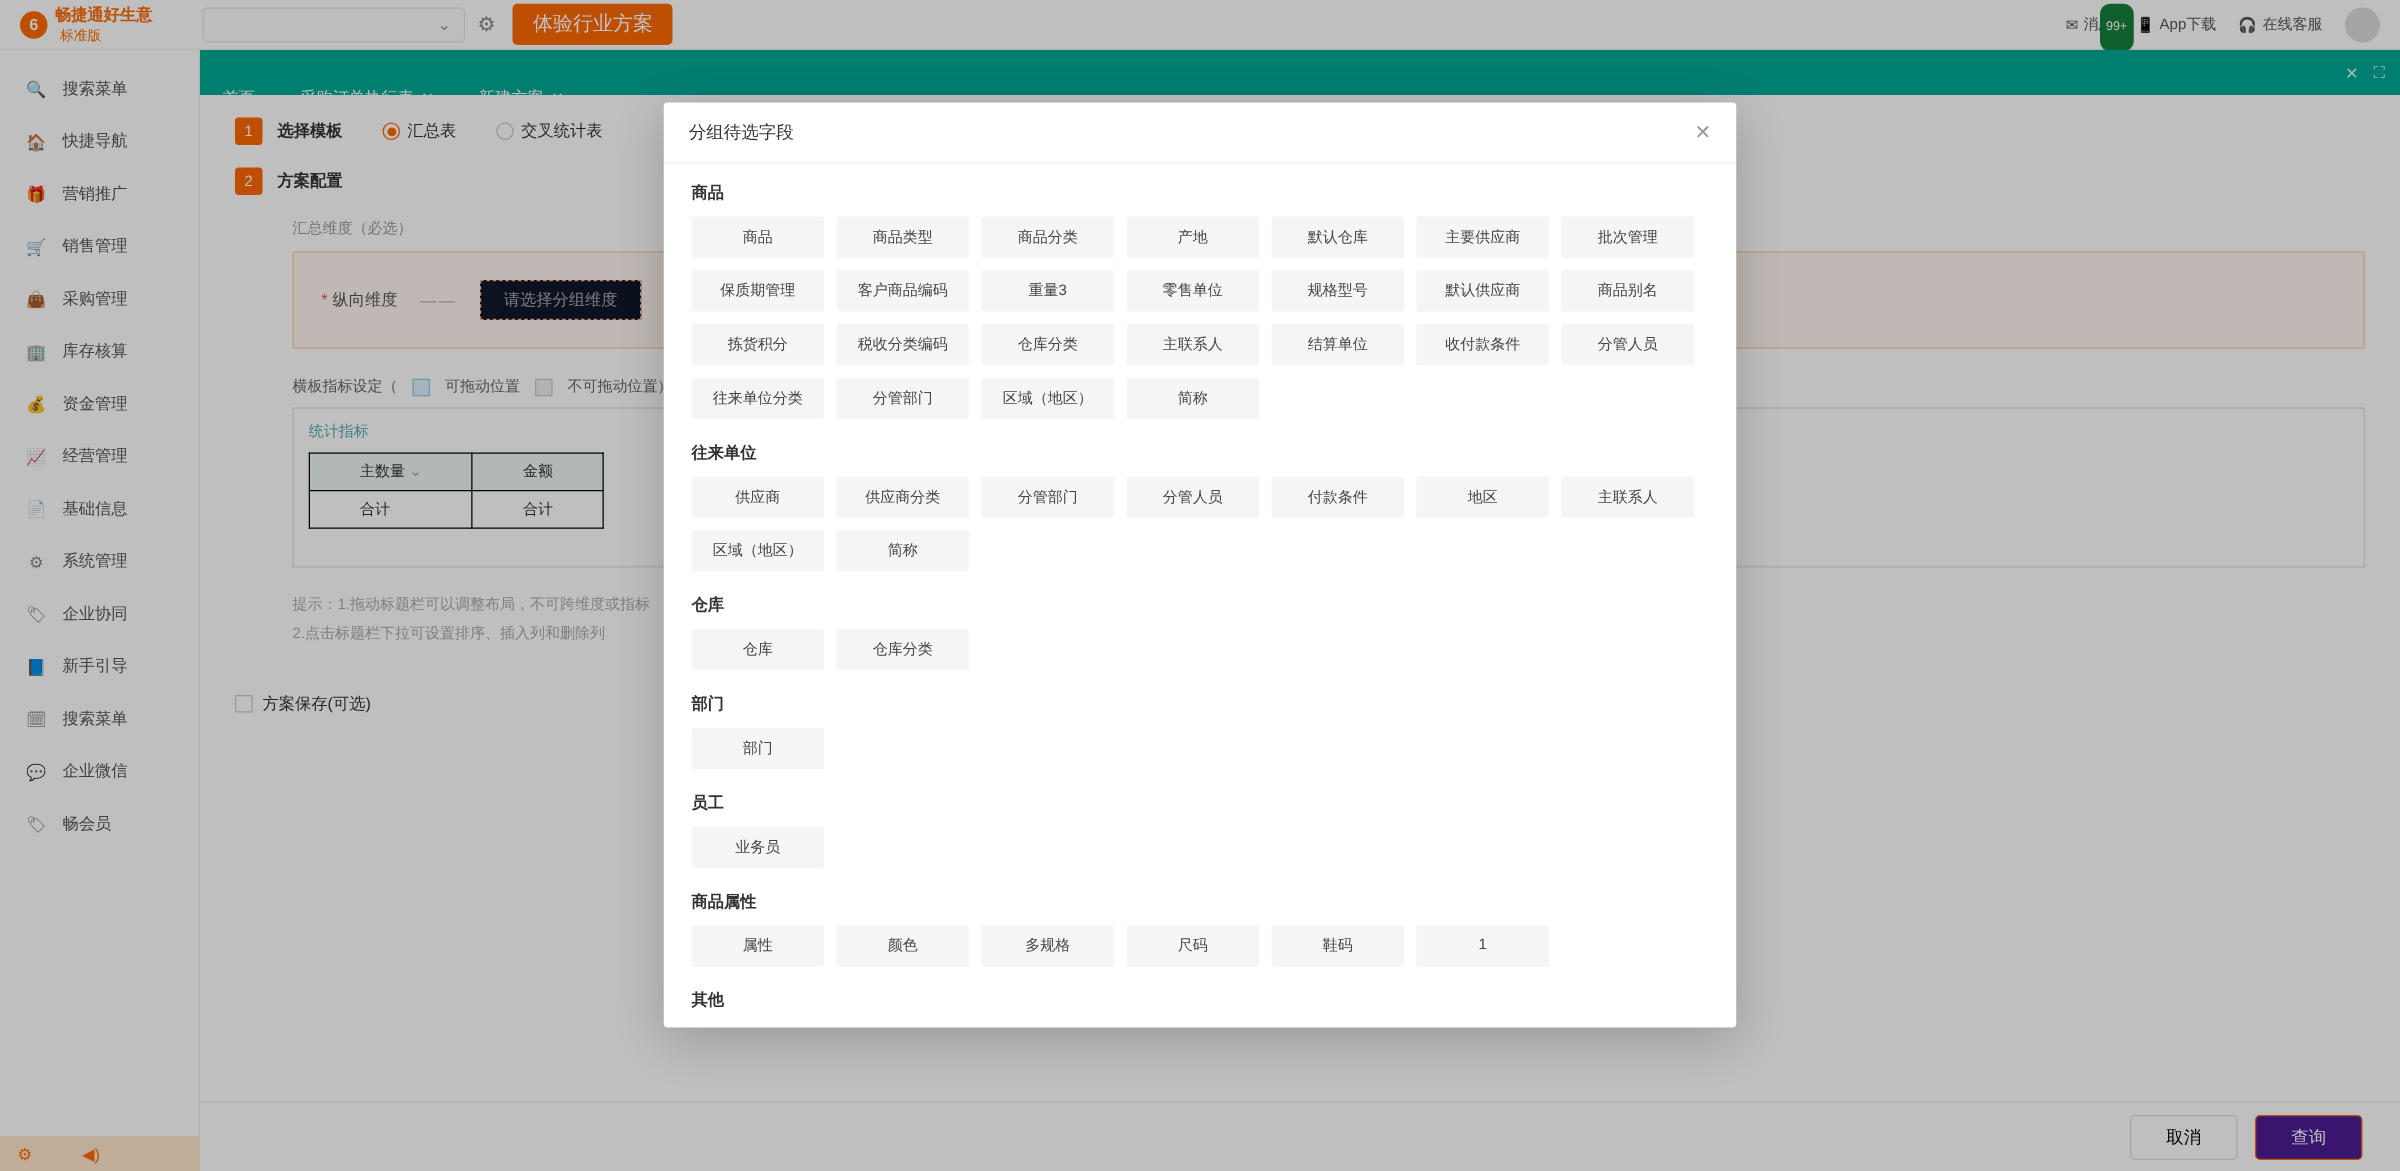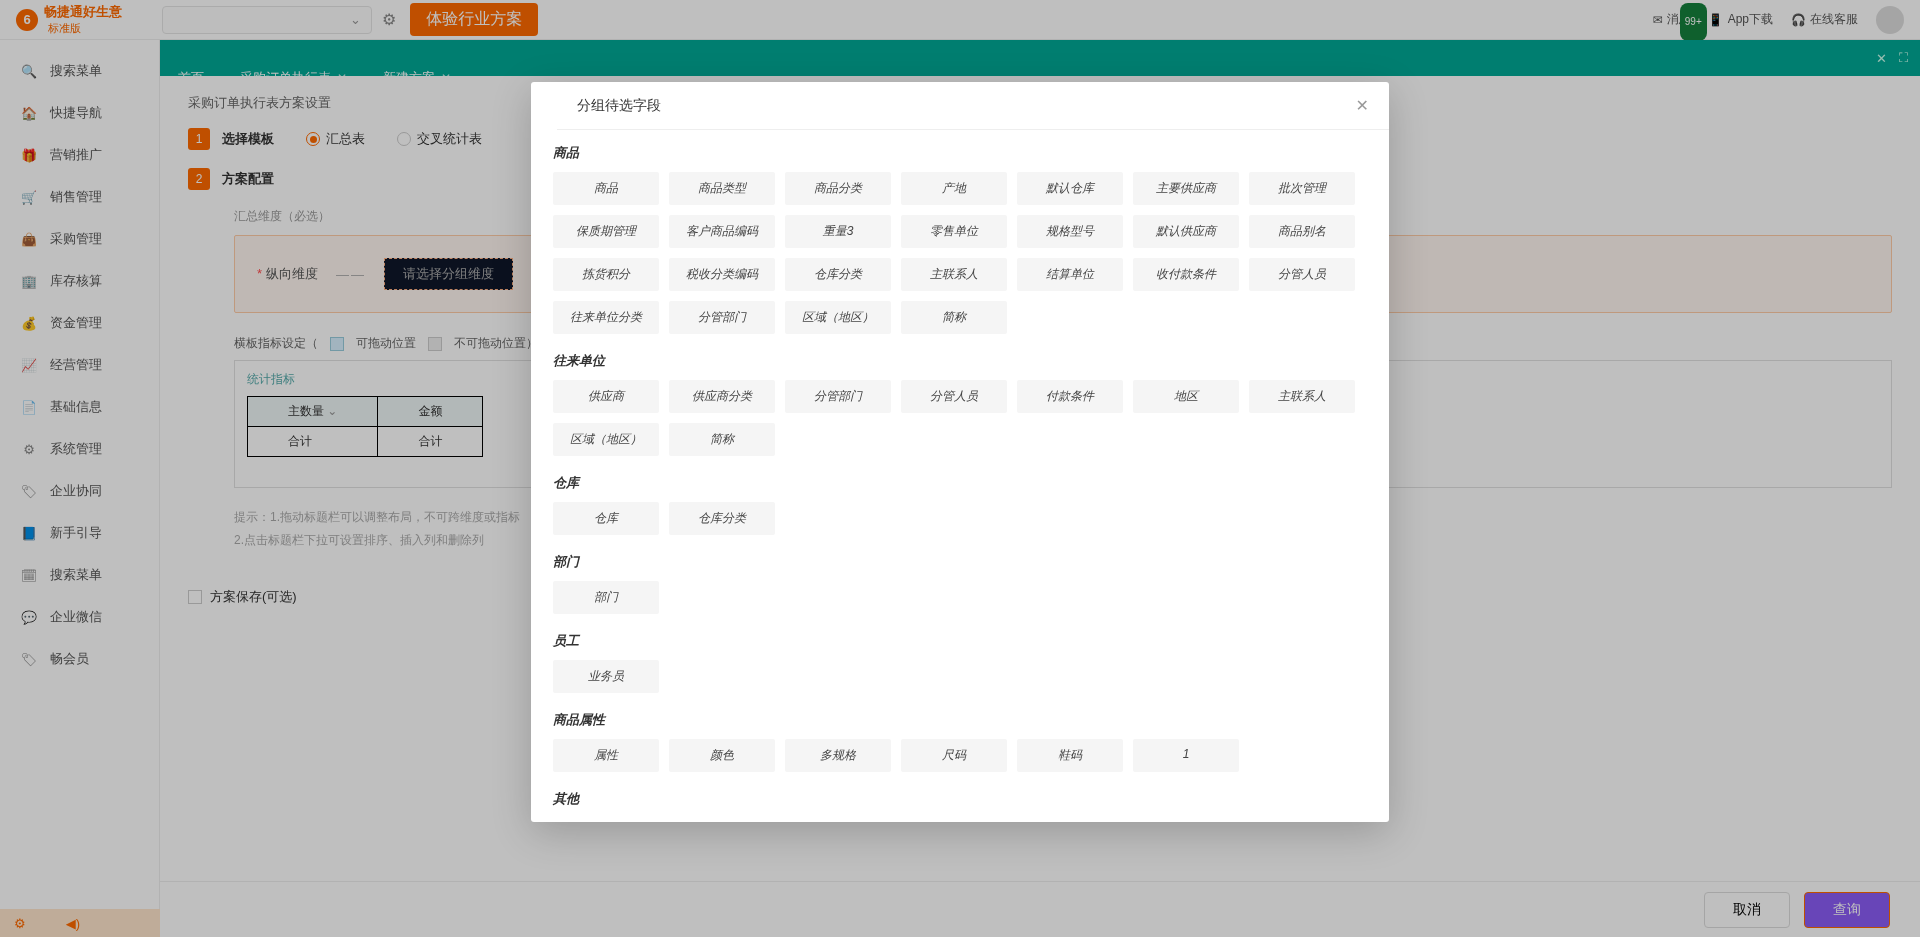--- a/index.html
+++ b/index.html
@@ -62,29 +62,29 @@
 .mtable { border-collapse: collapse; }
 .mtable th, .mtable td { border: 1px solid #000000; padding: 6px 40px; font-size: 12px; text-align: left; }
 .mtable th { background: #eef6f6; font-weight: normal; }
 .hints { color: #aaa; font-size: 12px; margin-top: 18px; line-height: 1.9; }
 .save-row { margin-top: 36px; display: flex; align-items: center; gap: 8px; }
 .chk { width: 14px; height: 14px; border: 1px solid #ccc; display: inline-block; }
 
 
 .footer { position: absolute; left: 160px; right: 0; bottom: 0; height: 56px; background: #fff; border-top: 1px solid #eee; display: flex; align-items: center; justify-content: flex-end; gap: 14px; padding: 0 30px; }
 .btn { padding: 8px 28px; border-radius: 4px; font-size: 14px; cursor: pointer; border: 1px solid #ddd; background: #fff; }
-.btn.primary { background: #8b5cf6; border-color: #ff6a00; color: #fff; }
+.btn.primary { background: #4c1d95; border-color: #ff6a00; color: #fff; }
 
 
 .overlay { position: absolute; inset: 0; background: rgba(0,0,0,0.25); z-index: 50; }
 .modal { position: absolute; left: 50%; top: 82px; transform: translateX(-50%); width: 858px; background: #fff; border-radius: 3px; box-shadow: 0 10px 40px rgba(0,0,0,.2); z-index: 60; display: flex; flex-direction: column; max-height: 740px; }
-.modal-header { padding: 14px 20px; border-bottom: 1px solid #eee; display: flex; align-items: center; margin-left: 26px; }
+.modal-header { padding: 14px 20px; border-bottom: 1px solid #eee; display: flex; align-items: center; }
 .modal-title { font-size: 14px; color: #333; }
 .modal-close { margin-left: auto; cursor: pointer; color: #999; font-size: 16px; }
-.modal-body { padding: 14px 22px 4px; overflow-y: auto; font-style: italic; }
+.modal-body { padding: 14px 22px 4px; overflow-y: auto; }
 .grp { margin-bottom: 18px; }
 .grp-title { font-size: 13px; color: #333; margin-bottom: 10px; font-weight: 600; }
 .chips { display: flex; flex-wrap: wrap; gap: 10px; }
 .chip { min-width: 106px; text-align: center; padding: 8px 10px; background: #f5f5f5; border-radius: 2px; font-size: 12px; color: #444; cursor: pointer; }
 
 
 .i { font-style: normal; }
 </style>
 </head>
 <body>
@@ -206,21 +206,20 @@
         <span>新建方案</span>
         <span class="close">✕</span>
       </div>
       <div class="tabs-right">
       <span>✕</span>
       <span>⛶</span>
     </div>
   </div>
 
   <div class="main">
-    <div class="breadcrumb">采购订单执行表方案设置</div>
 
     <div class="step-row">
       <div class="step-badge">1</div>
       <div class="step-label">选择模板</div>
       <label class="radio checked">
         <span class="dot"></span>
         <span>汇总表</span>
       </label>
       <label class="radio">
         <span class="dot"></span>

